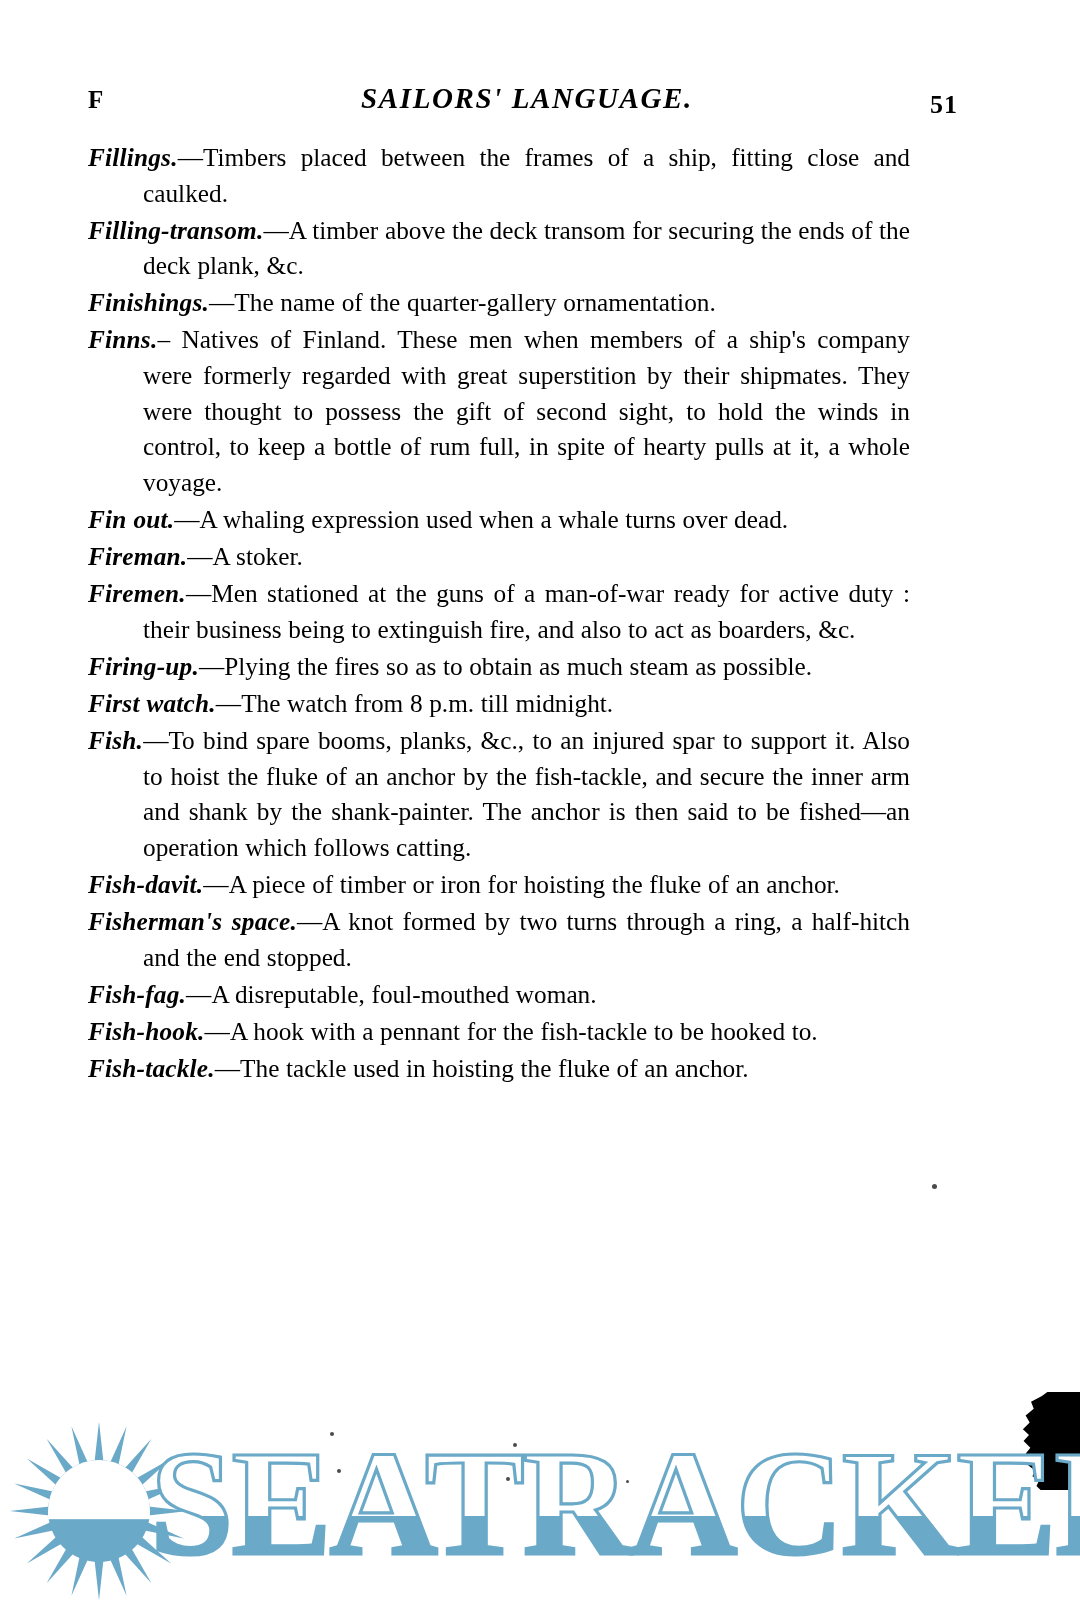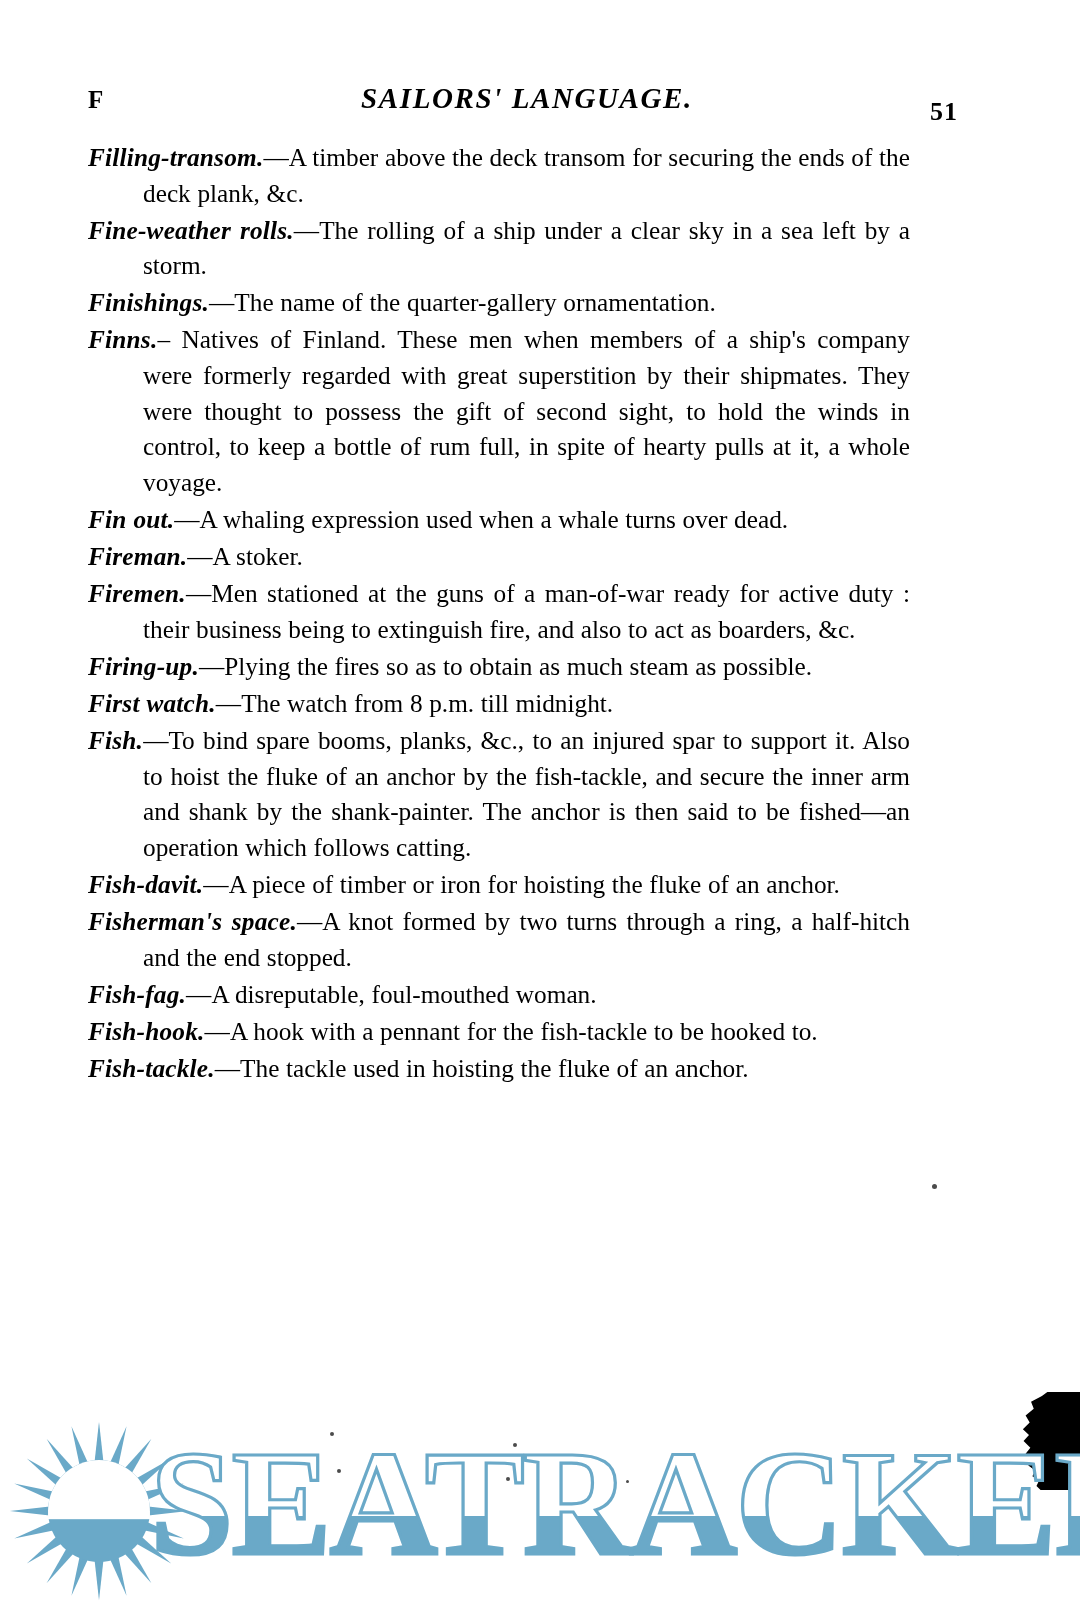--- a/index.html
+++ b/index.html
@@ -45,21 +45,21 @@
     text-align: center;
     font-style: italic;
     font-weight: 700;
     font-size: 29px;
     letter-spacing: 1.6px;
     padding-left: 6px;
   }
   .folio {
     position: absolute;
     right: 2px;
-    top: 15px;
+    top: 8px;
     font-size: 26px;
     font-weight: 600;
     letter-spacing: 1px;
   }
 
   
   .glossary {
     position: absolute;
     left: 88px;
     top: 140px;
@@ -143,24 +143,24 @@
 <div id="page">
 
   <div class="running-head">
     <span class="sig-mark">F</span>
     <span class="head-title">SAILORS' LANGUAGE.</span>
     <span class="folio">51</span>
   </div>
 
   <div class="glossary">
 
+    <p class="entry"><span class="term">Fillings.</span><span class="def">—Timbers placed between the frames of a ship, fitting close and caulked.</span></p>
 
     <p class="entry"><span class="term">Filling-transom.</span><span class="def">—A timber above the deck transom for securing the ends of the deck plank, &amp;c.</span></p>
 
-    <p class="entry"><span class="term">Fine-weather rolls.</span><span class="def">—The rolling of a ship under a clear sky in a sea left by a storm.</span></p>
 
     <p class="entry"><span class="term">Finishings.</span><span class="def">—The name of the quarter-gallery ornamentation.</span></p>
 
     <p class="entry"><span class="term">Finns.</span><span class="def">– Natives of Finland.   These men when members of a ship's company were formerly regarded with great superstition by their shipmates.  They were thought to possess the gift of second sight, to hold the winds in control, to keep a bottle of rum full, in spite of hearty pulls at it, a whole voyage.</span></p>
 
     <p class="entry"><span class="term">Fin out.</span><span class="def">—A whaling expression used when a whale turns over dead.</span></p>
 
 
 
     <p class="entry"><span class="term">Fireman.</span><span class="def">—A stoker.</span></p>

